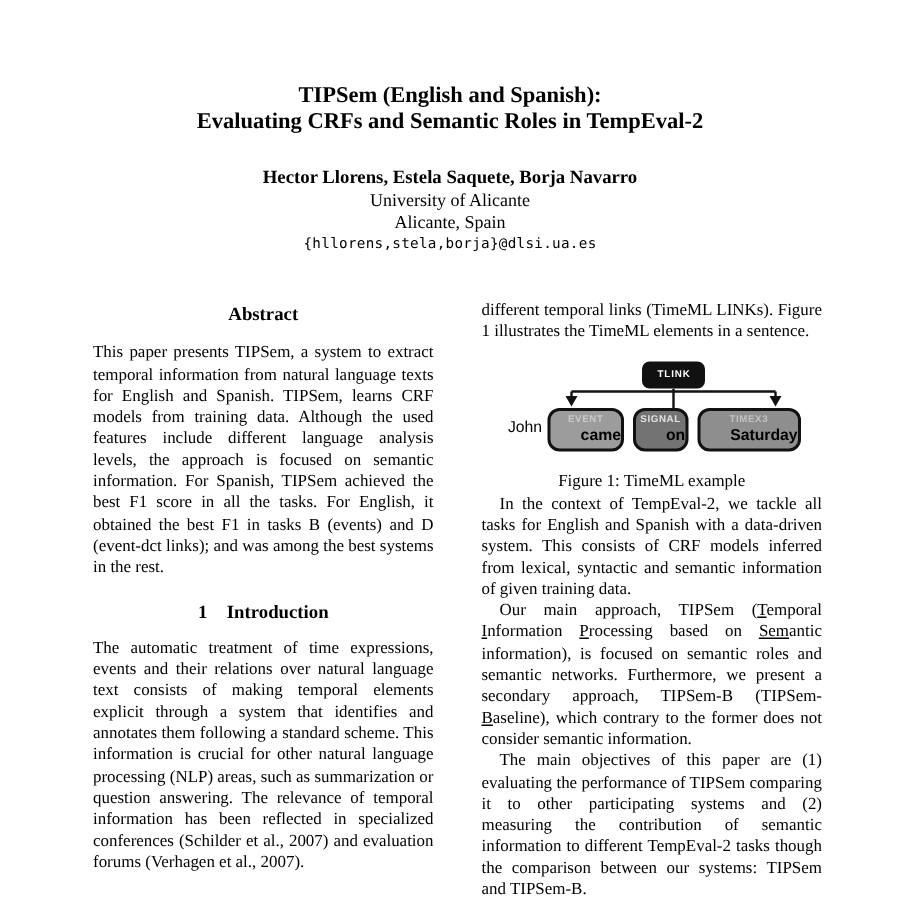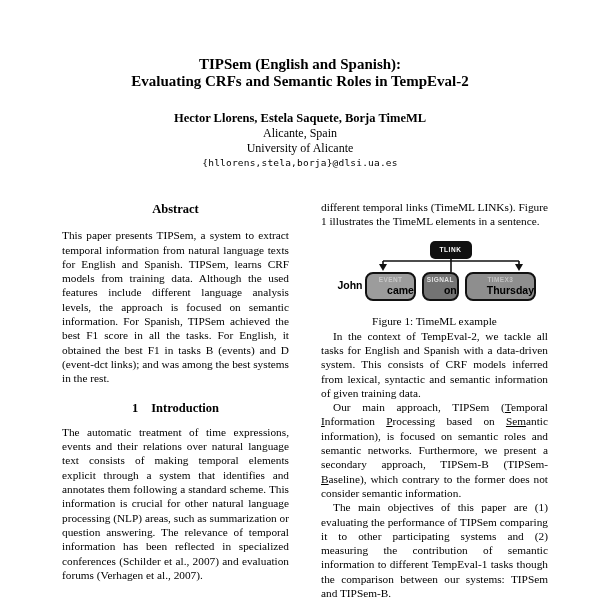--- a/index.html
+++ b/index.html
@@ -31,21 +31,21 @@
   .section-heading .sec-num { margin-right:13px; }
 
   p.para { margin:0; }
   p.indent { text-indent:12px; }
   .u { text-decoration:underline; }
 
   
   .figure-block { margin-top:12px; }
   .fig-diagram { display:flex; justify-content:center; align-items:flex-end;
                  font-family:"Liberation Sans", sans-serif; }
-  .john-word { font-size:10.5px; margin:0 7px 9px 0;font-weight:bold; }
+  .john-word { font-size:10.5px; margin:0 7px 9px 0; }
   .nodes-block { width:162px; }
   .tlink-box {
     width:42px; margin:0 auto; border-radius:5px;
     font-size:6.5px; font-weight:bold; letter-spacing:0.6px;
     text-align:center; padding:2.5px 0 2px 0;
   }
   .connector-svg { display:block; margin:0 auto; }
   .node-row { display:flex; gap:6px; justify-content:center; }
   .node {
     border:2.5px solid #111; border-radius:8px;
@@ -60,23 +60,23 @@
 <body>
 
 <div class="page">
 
   <div class="title-block">
     <div class="title-line">TIPSem (English and Spanish):</div>
     <div class="title-line">Evaluating CRFs and Semantic Roles in TempEval-2</div>
   </div>
 
   <div class="author-block">
-    <div class="authors">Hector Llorens, Estela Saquete, Borja TimeML</div>
+    <div class="authors">Hector Llorens, Estela Saquete, Borja Navarro</div>
+    <div class="affil">University of Alicante</div>
     <div class="affil">Alicante, Spain</div>
-    <div class="affil">University of Alicante</div>
     <div class="email">{hllorens,stela,borja}@dlsi.ua.es</div>
   </div>
 
   <div class="columns">
 
     <div class="col">
       <div class="abstract-heading">Abstract</div>
       <p class="para abstract-body">This paper presents TIPSem, a system to extract temporal information from natural language texts for English and Spanish. TIPSem, learns CRF models from training data. Although the used features include different language analysis levels, the approach is focused on semantic information. For Spanish, TIPSem achieved the best F1 score in all the tasks. For English, it obtained the best F1 in tasks B (events) and D (event-dct links); and was among the best systems in the rest.</p>
 
       <div class="section-heading">
@@ -105,27 +105,27 @@
               <div class="node" style="background: rgb(156, 156, 156);">
                 <span class="node-tag" style="color: rgb(201, 201, 201);">EVENT</span>
                 <span class="node-word">came</span>
               </div>
               <div class="node" style="background: #737373;">
                 <span class="node-tag" style="color: rgb(226, 226, 226);">SIGNAL</span>
                 <span class="node-word">on</span>
               </div>
               <div class="node" style="background: rgb(142, 142, 142);">
                 <span class="node-tag" style="color: rgb(194, 194, 194);">TIMEX3</span>
-                <span class="node-word">Thursday</span>
+                <span class="node-word">Saturday</span>
               </div>
             </div>
           </div>
         </div>
         <div class="fig-caption">Figure 1: TimeML example</div>
       </div>
 
       <p class="para indent after-figure">In the context of TempEval-2, we tackle all tasks for English and Spanish with a data-driven system. This consists of CRF models inferred from lexical, syntactic and semantic information of given training data.</p>
       <p class="para indent"><span>Our main approach, TIPSem (</span><span class="u">T</span><span>emporal </span><span class="u">I</span><span>nformation </span><span class="u">P</span><span>rocessing based on </span><span class="u">Sem</span><span>antic information), is focused on semantic roles and semantic networks. Furthermore, we present a secondary approach, TIPSem-B (TIPSem-</span><span class="u">B</span><span>aseline), which contrary to the former does not consider semantic information.</span></p>
-      <p class="para indent">The main objectives of this paper are (1) evaluating the performance of TIPSem comparing it to other participating systems and (2) measuring the contribution of semantic information to different TempEval-1 tasks though the comparison between our systems: TIPSem and TIPSem-B.</p>
+      <p class="para indent">The main objectives of this paper are (1) evaluating the performance of TIPSem comparing it to other participating systems and (2) measuring the contribution of semantic information to different TempEval-2 tasks though the comparison between our systems: TIPSem and TIPSem-B.</p>
     </div>
 
   </div>
 </div>
 
 </body></html>

